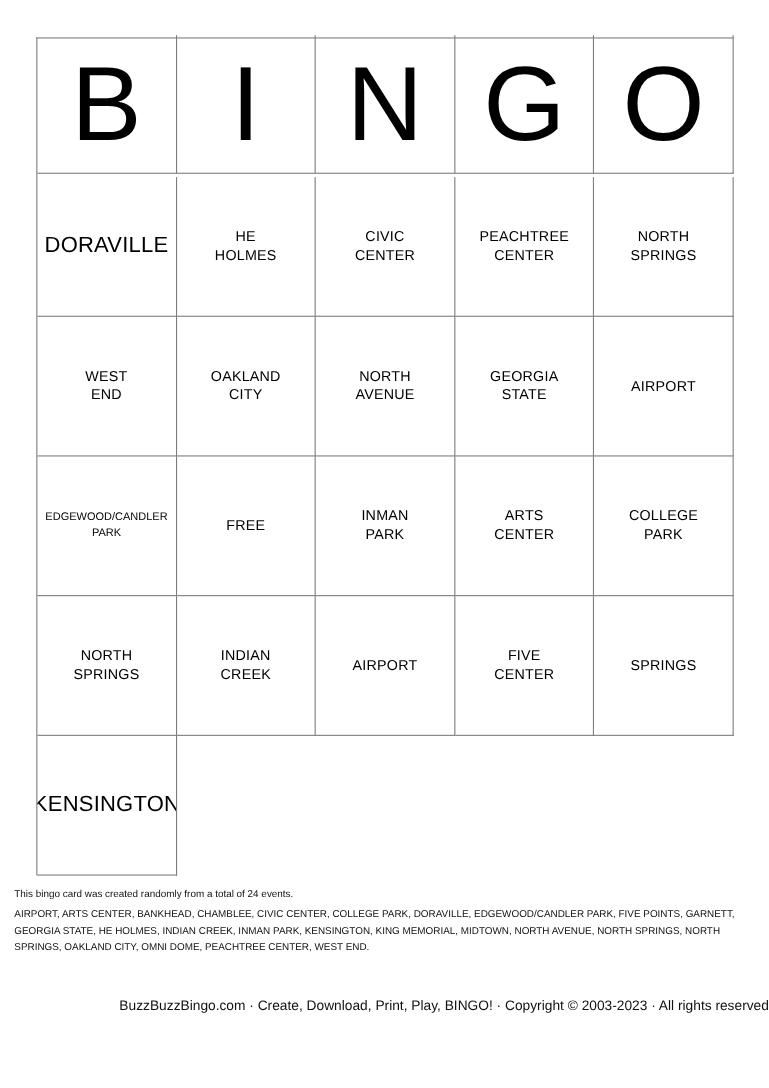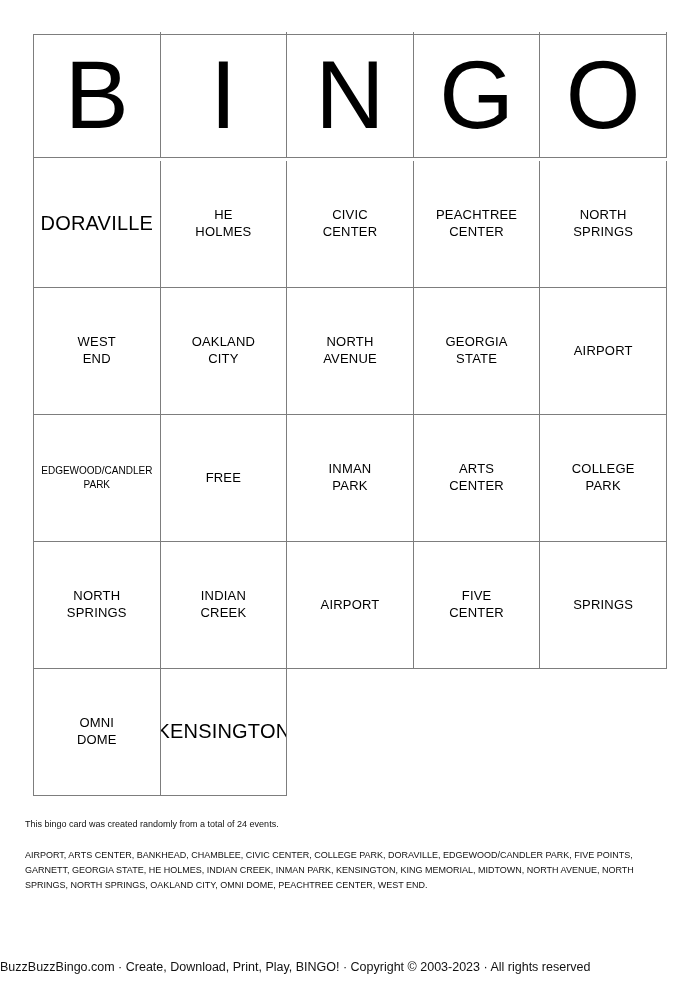--- a/index.html
+++ b/index.html
@@ -42,24 +42,24 @@
     white-space:pre-line;
     letter-spacing:0.2px;
     padding:2px;
   }
   .cell.sz-sm{font-size:20px;}
   .cell.sz-xs{font-size:10px;line-height:1.45;letter-spacing:0;}
   .footnote{
     position:absolute;left:9px;top:801px;width:683px;
     font-size:9px;line-height:15px;color:#111111;
   }
-  .footnote p{margin:16px;}
+  .footnote p{margin:4px;}
   .copyright{
-    position:absolute;left:0;top:960px;width:616px;
-    text-align:left;
+    position:absolute;left:0;top:907px;width:699px;
+    text-align:right;
     font-size:12.5px;color:#111111;
   }
 </style>
 </head>
 <body>
 
 <div class="card-grid">
   <div class="hcell">B</div>
   <div class="hcell">I</div>
   <div class="hcell">N</div>
@@ -98,22 +98,20 @@
 PARK</div>
   <div class="cell">NORTH
 SPRINGS</div>
   <div class="cell">INDIAN
 CREEK</div>
   <div class="cell">AIRPORT</div>
 
   <div class="cell">FIVE
 CENTER</div>
   <div class="cell">SPRINGS</div>
-  <div class="cell">OMNI
-DOME</div>
   <div class="cell sz-sm">KENSINGTON</div>
 </div>
 
 <div class="footnote">
   <p>This bingo card was created randomly from a total of 24 events.</p>
   <p>AIRPORT, ARTS CENTER, BANKHEAD, CHAMBLEE, CIVIC CENTER, COLLEGE PARK, DORAVILLE, EDGEWOOD/CANDLER PARK, FIVE POINTS, GARNETT, GEORGIA STATE, HE HOLMES, INDIAN CREEK, INMAN PARK, KENSINGTON, KING MEMORIAL, MIDTOWN, NORTH AVENUE, NORTH SPRINGS, NORTH SPRINGS, OAKLAND CITY, OMNI DOME, PEACHTREE CENTER, WEST END.</p>
 </div>
 
 <div class="copyright">BuzzBuzzBingo.com · Create, Download, Print, Play, BINGO! · Copyright © 2003-2023 · All rights reserved</div>
 

